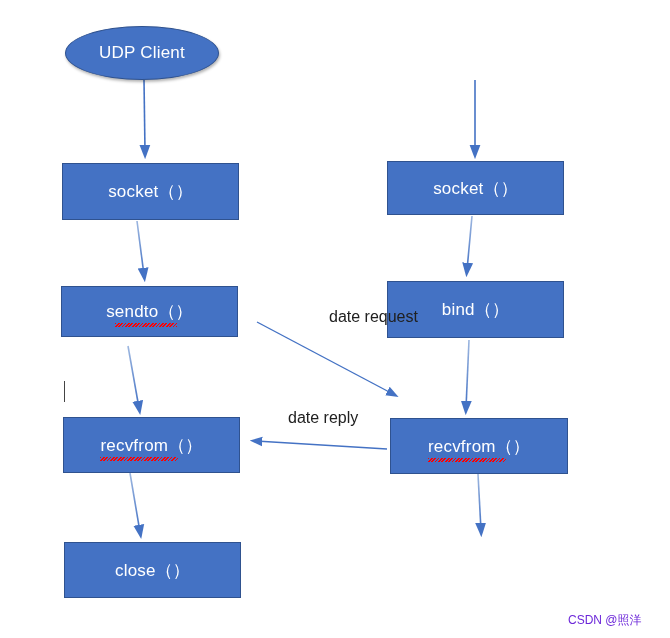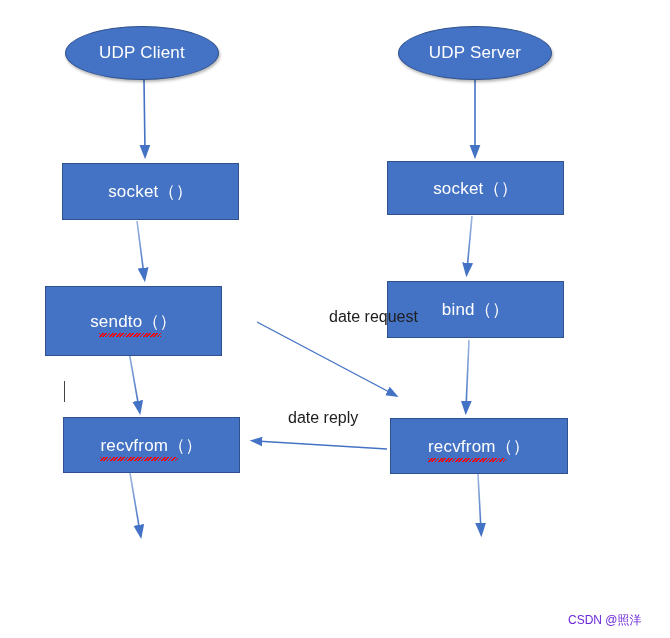--- a/index.html
+++ b/index.html
@@ -117,38 +117,38 @@
   </svg>
 
   <div class="node ellipse" style="left:65px; top:26px; width:154px; height:54px;">
     <span>UDP Client</span>
   </div>
 
   <div class="node" style="left:62px; top:163px; width:177px; height:57px;">
     <span class="node-label">socket（）</span>
   </div>
 
-  <div class="node" style="left:45px; top:286px; width:177px; height:70px;">
+  <div class="node" style="left:61px; top:286px; width:177px; height:51px;">
     <span class="node-label">
       <span>sendto（）</span>
       <span class="squiggle" style="width:62px; left:9px;"></span>
     </span>
   </div>
 
   <div class="node" style="left:63px; top:417px; width:177px; height:56px;">
     <span class="node-label">
       <span>recvfrom（）</span>
       <span class="squiggle" style="width:78px; left:0px;"></span>
     </span>
   </div>
 
+  <div class="node" style="left:64px; top:542px; width:177px; height:56px;">
+    <span class="node-label">close（）</span>
+  </div>
 
-  <div class="node ellipse" style="left:398px; top:26px; width:154px; height:54px;">
-    <span>UDP Server</span>
-  </div>
 
   <div class="node" style="left:387px; top:161px; width:177px; height:54px;">
     <span class="node-label">socket（）</span>
   </div>
 
   <div class="node" style="left:387px; top:281px; width:177px; height:57px;">
     <span class="node-label">bind（）</span>
   </div>
 
   <div class="node" style="left:390px; top:418px; width:178px; height:56px;">

